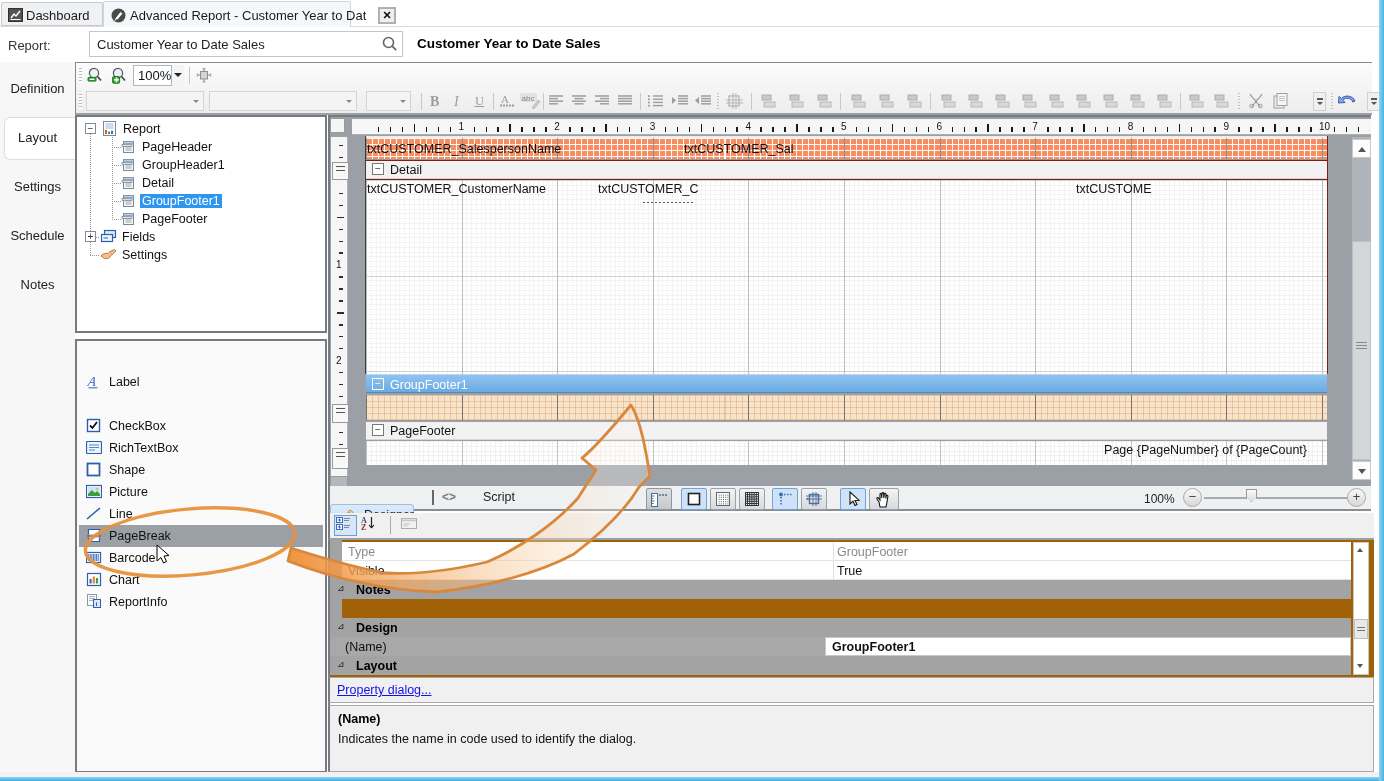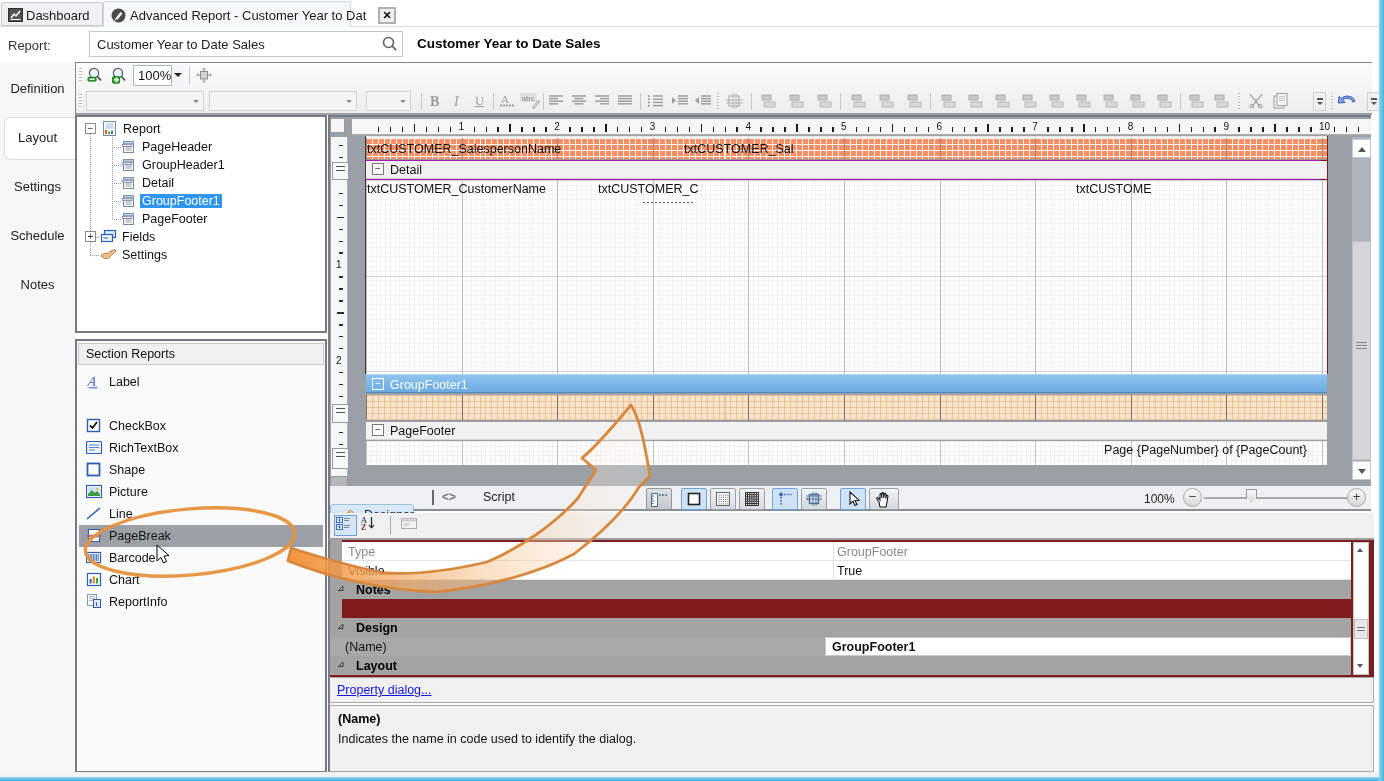--- a/index.html
+++ b/index.html
@@ -379,23 +379,20 @@
     <div class="trow" style="top:129px">
       <span class="ticon" style="left:23px"><svg width="17" height="13" viewBox="0 0 17 13">
           <path d="M1 8 C3 5.5 6 5 8 5.5 L10 3.5 L12.5 6 L10.5 8 C10 10 7 11 4.5 10.5 Z" fill="#f3c08a" stroke="#b07030" stroke-width="0.9"></path>
           <path d="M10 3.5 L14.5 1.5 L16 3 L12.5 6" fill="#f3c08a" stroke="#b07030" stroke-width="0.9"></path>
         </svg></span>
       <span class="ttxt" style="left:45px">Settings</span>
     </div>
   </div>
 
 <div class="abs" style="left:75px;top:339px;width:252px;height:434px;background:#fafafa;border:2px solid #767b82">
-  <div class="abs" style="left:1px;top:2px;right:1px;height:22px;background:#f0f0f0;border:1px solid #c8c8c8">
-      <span class="abs" style="left:7px;top:3px;font-size:12.5px;color:#111">Section Reports</span>
-    </div>
   <div class="tbitem" style="top:30px">
       <span class="tbicon"><svg width="16" height="15" viewBox="0 0 16 15">
           <text x="3.5" y="12.5" font-family="Liberation Serif" font-size="13.5" font-style="italic" transform="skewX(-10)" fill="#3e6fbd">A</text>
           <line x1="2.5" y1="13.8" x2="11.5" y2="13.8" stroke="#3e6fbd" stroke-width="1.1"></line>
         </svg></span>
       <span class="tbtxt">Label</span>
     </div>
     <div class="tbitem" style="top:74px">
       <span class="tbicon"><svg width="16" height="15" viewBox="0 0 16 15">
           <rect x="1.5" y="1.5" width="12" height="12" fill="#fff" stroke="#2d5fb0" stroke-width="1.4"></rect>
@@ -575,21 +572,21 @@
       <i class="vtick" style="top:246.9px"></i>
       <i class="vtick" style="top:258.8px"></i>
       <i class="vtick" style="top:294.7px"></i>
       <i class="vtick" style="top:306.6px"></i>
       <div class="vhandle" style="top:25px;height:18px"></div>
       <div class="vhandle" style="top:267px;height:19px"></div>
       <div class="vhandle" style="top:311px;height:21px"></div>
     </div>
   <div class="abs" style="left:2px;top:361px;width:18px;height:11px;background:#b4b8bc;border:1px solid #9a9a9a"></div>
 
-  <div class="abs" style="left:37px;top:21px;width:963px;height:238px;background:#a21caf;border-left:1px solid #3c3c3c;border-right:7px solid #7f1d1d;border-bottom:1px solid #3c3c3c">
+  <div class="abs" style="left:37px;top:21px;width:963px;height:238px;background:#7f1d1d;border-left:1px solid #3c3c3c;border-right:7px solid #7f1d1d;border-bottom:1px solid #3c3c3c">
     <div class="abs" style="left:0;top:0;width:961px;height:2px;background:#ececec"></div>
     <div class="abs" id="phband" style="left:0;top:2px;width:961px;height:22px;border-bottom:1px solid #9a9a9a;background:
       repeating-linear-gradient(to right, #8f8f8f 0 1px, transparent 1px 95.6px),
       repeating-linear-gradient(to right, rgba(255,255,255,0.95) 0 1px, transparent 1px 5.975px),
       repeating-linear-gradient(to bottom, rgba(255,255,255,0.95) 0 1px, transparent 1px 5.975px),
       #f78e62">
       <span class="abs" style="left:1px;top:4px;font-size:12.5px;color:#111">txtCUSTOMER_SalespersonName</span>
       <span class="abs" style="left:318px;top:4px;font-size:12.5px;color:#111">txtCUSTOMER_Sal</span>
     </div>
     <div class="abs" style="left:0;top:25px;width:961px;height:18px;background:#f2f2f2;border-bottom:1px solid #d6d6d6">
@@ -731,21 +728,21 @@
         <path d="M11.5 2 v11 M11.5 13 l-2.4-3 M11.5 13 l2.4-3" stroke="#222" stroke-width="1.2" fill="none"></path>
       </svg></div>
   <div class="abs" style="left:60px;top:3px;width:1px;height:18px;background:#aaa"></div>
   <div class="abs" style="left:70px;top:3px;width:23px;height:20px"><svg width="18" height="15" viewBox="0 0 18 15">
         <rect x="1.5" y="2.5" width="15" height="10" fill="#f2f2f2" stroke="#aaa"></rect>
         <rect x="1.5" y="2.5" width="15" height="2.4" fill="#ddd" stroke="#aaa" stroke-width="0.6"></rect>
         <path d="M3.5 8 h6 M3.5 10 h4" stroke="#bbb"></path>
       </svg></div>
 </div>
 
-<div class="abs" style="left:328px;top:540px;width:1046px;height:152px;background:#7f1d1d;border-left:2px solid #767b82">
+<div class="abs" style="left:328px;top:540px;width:1046px;height:152px;background:#a16207;border-left:2px solid #767b82">
   <div class="abs" style="left:0;top:0;width:12px;height:135px;background:#a3a3a3"></div>
   <div class="prow" style="top:2px">
       <span class="pn ro">Type</span>
       <span class="pv ro">GroupFooter</span>
     </div>
     <div class="prow" style="top:21px">
       <span class="pn ">Visible</span>
       <span class="pv ">True</span>
     </div>
     <div class="prow cat" style="top:40px">

